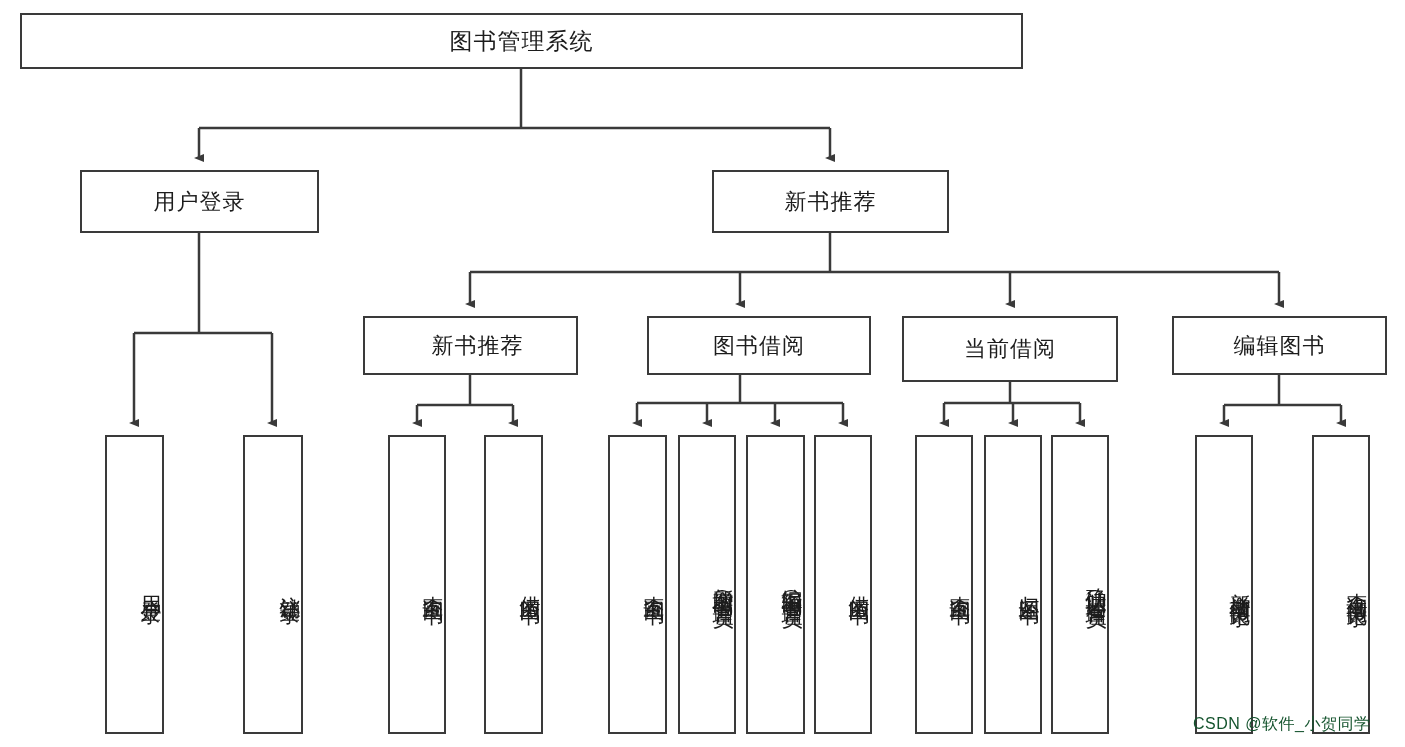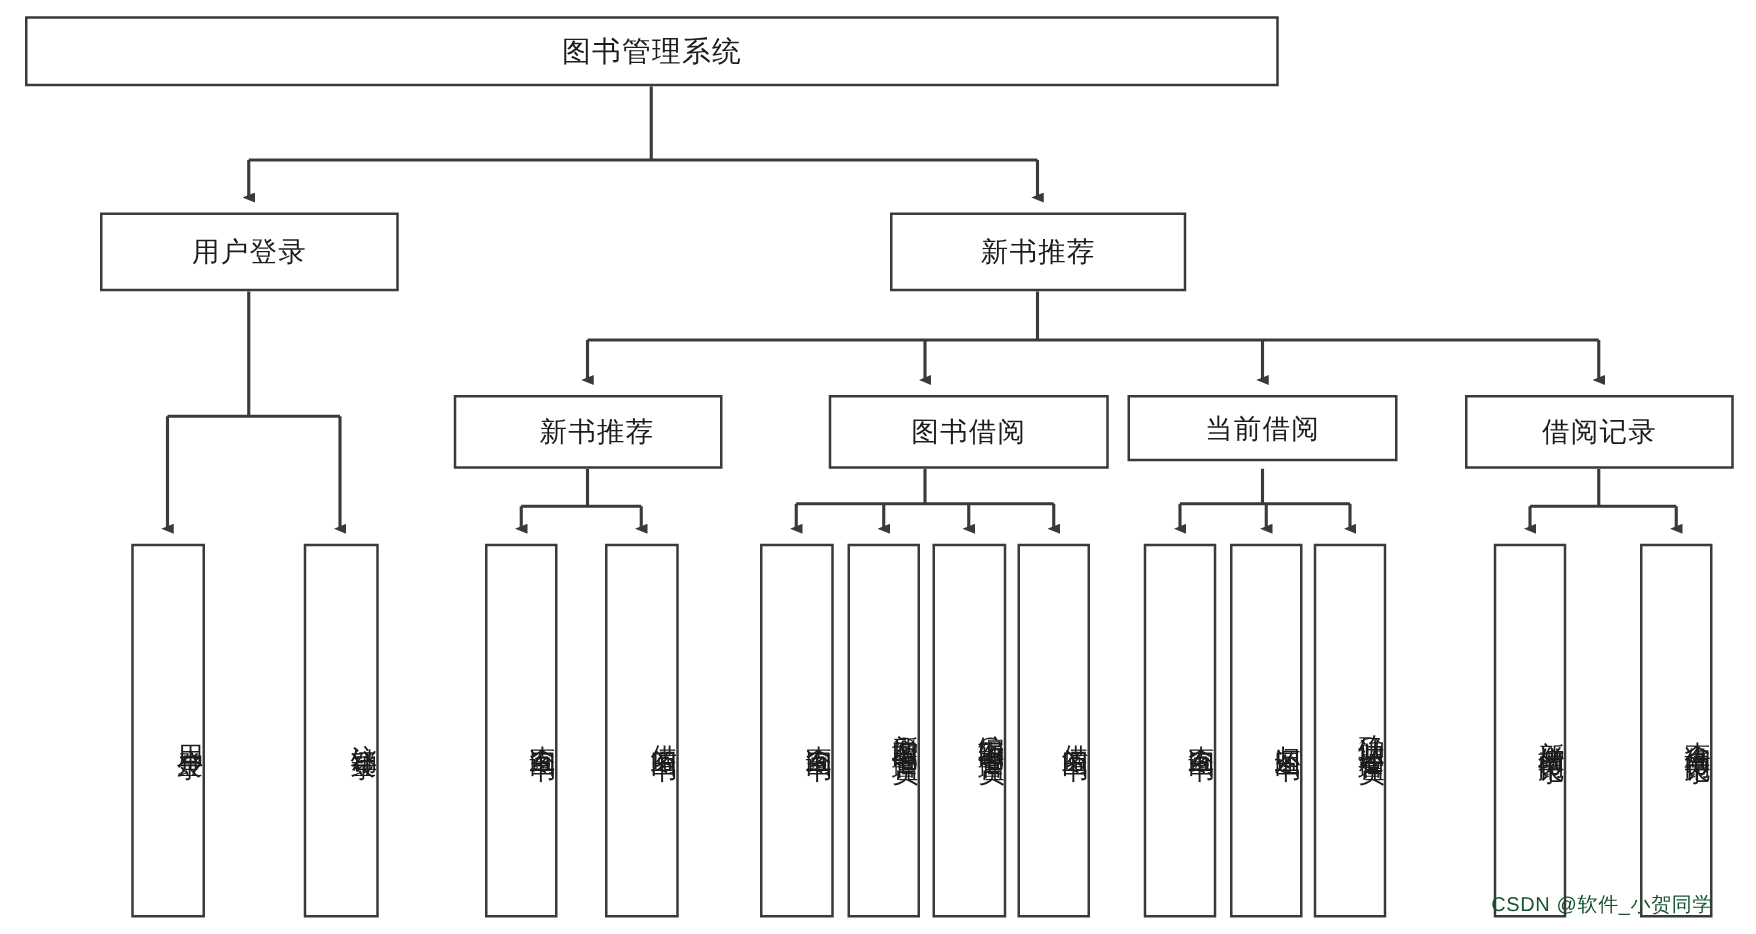--- a/index.html
+++ b/index.html
@@ -132,28 +132,28 @@
   <div class="node h" style="left:80px; top:170px; width:239px; height:63px;">
     <span>用户登录</span>
   </div>
   <div class="node h" style="left:712px; top:170px; width:237px; height:63px;">
     <span>新书推荐</span>
   </div>
 
   <div class="node h" style="left:363px; top:316px; width:215px; height:59px;padding-left:14px;">
     <span>新书推荐</span>
   </div>
-  <div class="node h" style="left:663px; top:316px; width:224px; height:59px;font-family:Liberation Serif, serif;">
+  <div class="node h" style="left:647px; top:316px; width:224px; height:59px;font-family:Liberation Serif, serif;">
     <span>图书借阅</span>
   </div>
-  <div class="node h" style="left:902px; top:316px; width:216px; height:53px;">
+  <div class="node h" style="left:902px; top:316px; width:216px; height:66px;">
     <span>当前借阅</span>
   </div>
   <div class="node h" style="left:1172px; top:316px; width:215px; height:59px;">
-    <span>借阅记录</span>
+    <span>编辑图书</span>
   </div>
 
   <div class="node v" style="left:105px; top:435px; width:59px; height:299px;">
     <span class="vtext">用户登录</span>
   </div>
   <div class="node v" style="left:243px; top:435px; width:60px; height:299px;">
     <span class="vtext">注销登录</span>
   </div>
   <div class="node v" style="left:388px; top:435px; width:58px; height:299px;">
     <span class="vtext">查询图书</span>

